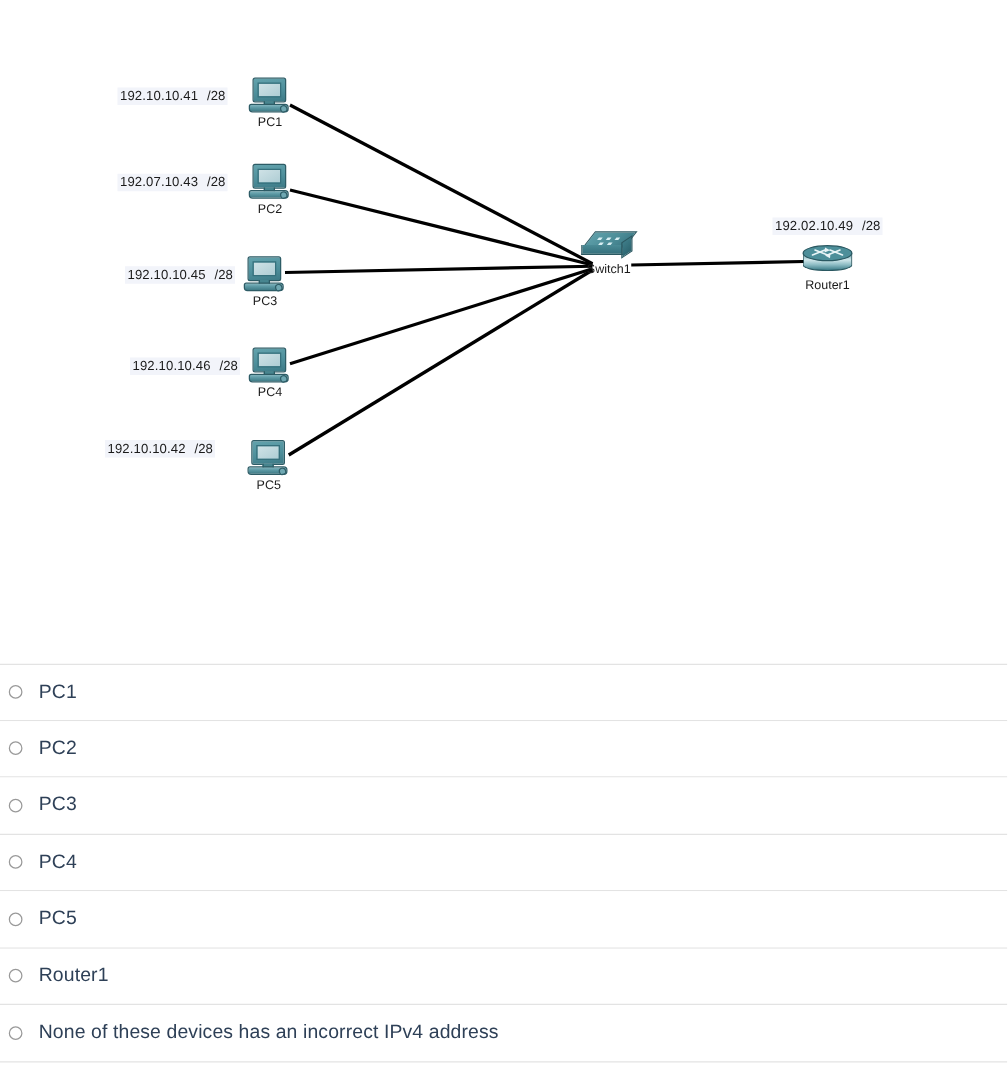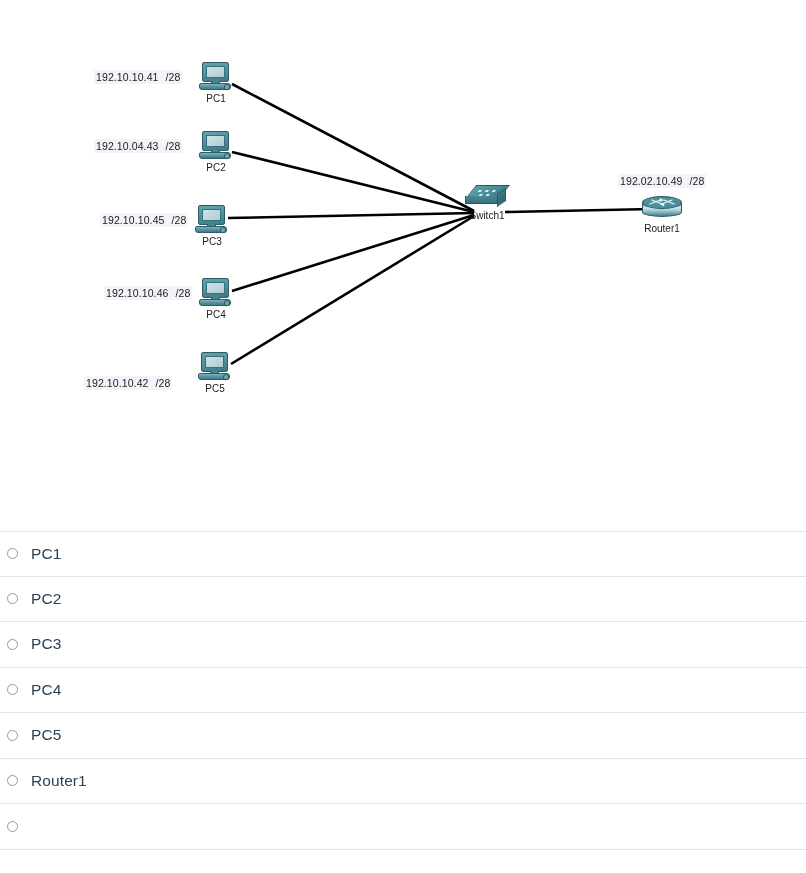--- a/index.html
+++ b/index.html
@@ -141,21 +141,21 @@
             <div class="pc-screen"></div>
           </div>
         <div class="pc-neck"></div>
           <div class="pc-base"></div>
           <div class="pc-mouse"></div>
       </div>
       <div class="dev-label">PC1</div>
     </div>
 
     <div class="ip-label" style="left:94px; top:139px;">
-      <span>192.10.04.43</span><span class="slash">/28</span>
+      <span>192.07.10.43</span><span class="slash">/28</span>
     </div>
     <div class="device" style="left:199px; top:131px; width:34px;">
       <div class="pc-icon">
         <div class="pc-mon">
             <div class="pc-screen"></div>
           </div>
         <div class="pc-neck"></div>
           <div class="pc-base"></div>
           <div class="pc-mouse"></div>
       </div>
@@ -185,21 +185,21 @@
         <div class="pc-mon">
             <div class="pc-screen"></div>
           </div>
         <div class="pc-neck"></div>
           <div class="pc-base"></div>
           <div class="pc-mouse"></div>
       </div>
       <div class="dev-label">PC4</div>
     </div>
 
-    <div class="ip-label" style="left:84px; top:376px;">
+    <div class="ip-label" style="left:84px; top:352px;">
       <span>192.10.10.42</span><span class="slash">/28</span>
     </div>
     <div class="device" style="left:198px; top:352px; width:34px;">
       <div class="pc-icon">
         <div class="pc-mon">
             <div class="pc-screen"></div>
           </div>
         <div class="pc-neck"></div>
           <div class="pc-base"></div>
           <div class="pc-mouse"></div>
@@ -266,16 +266,17 @@
     <div class="option-row">
       <span class="radio"></span>
       <span class="option-label">PC5</span>
     </div>
     <div class="option-row">
       <span class="radio"></span>
       <span class="option-label">Router1</span>
     </div>
     <div class="option-row">
       <span class="radio"></span>
+      <span class="option-label">None of these devices has an incorrect IPv4 address</span>
     </div>
   </div>
 
 </div>
 
 </body></html>

